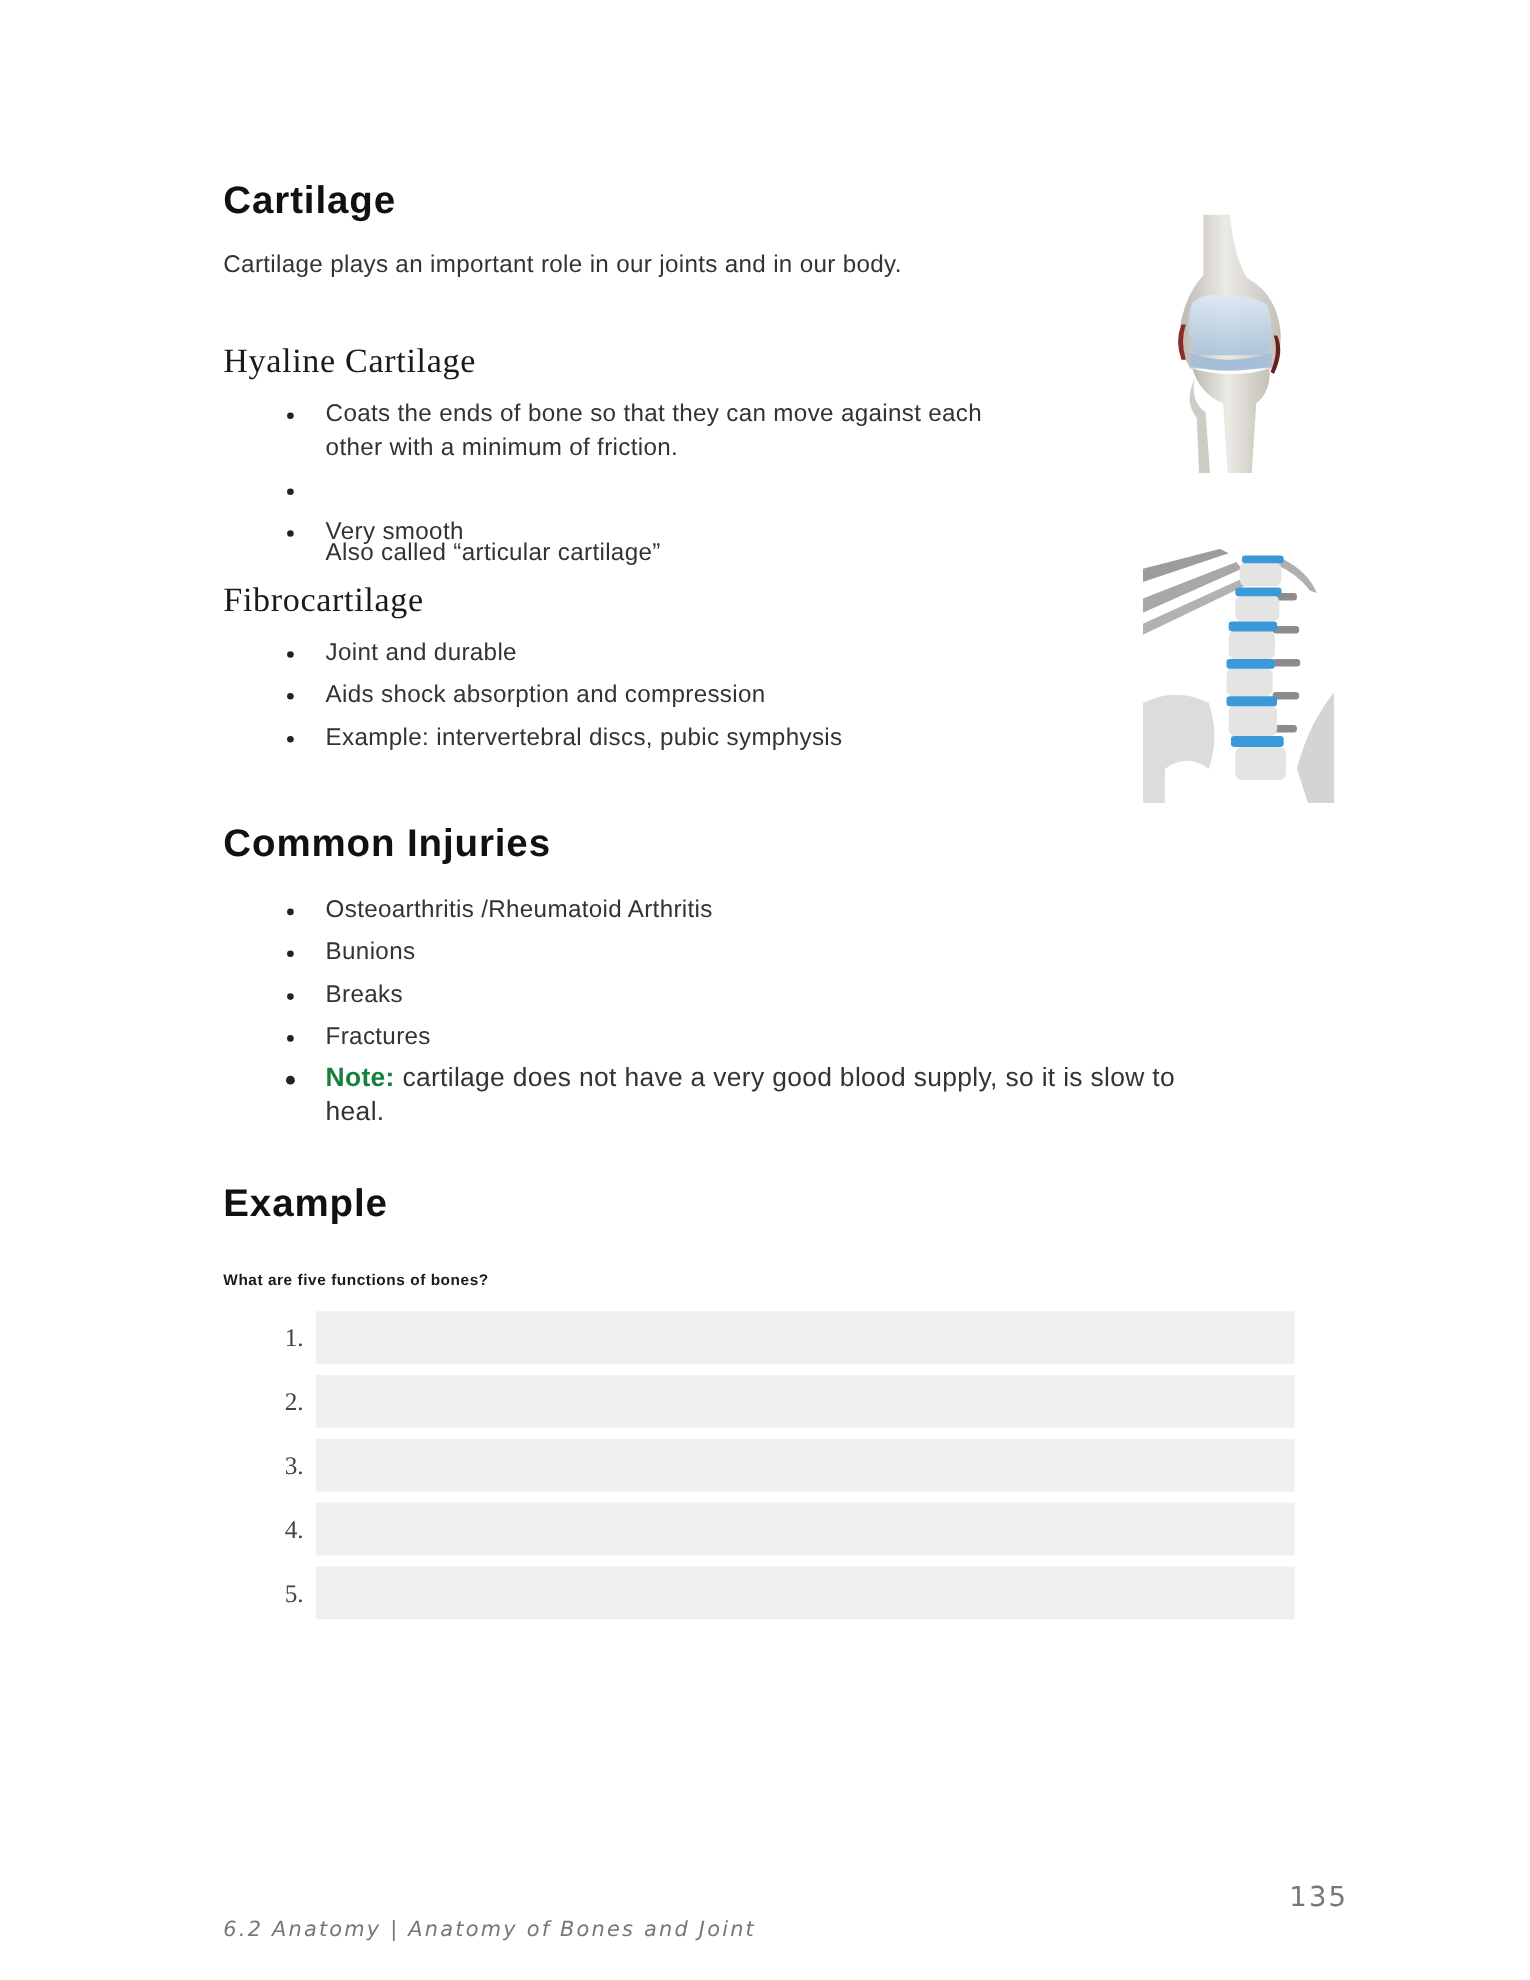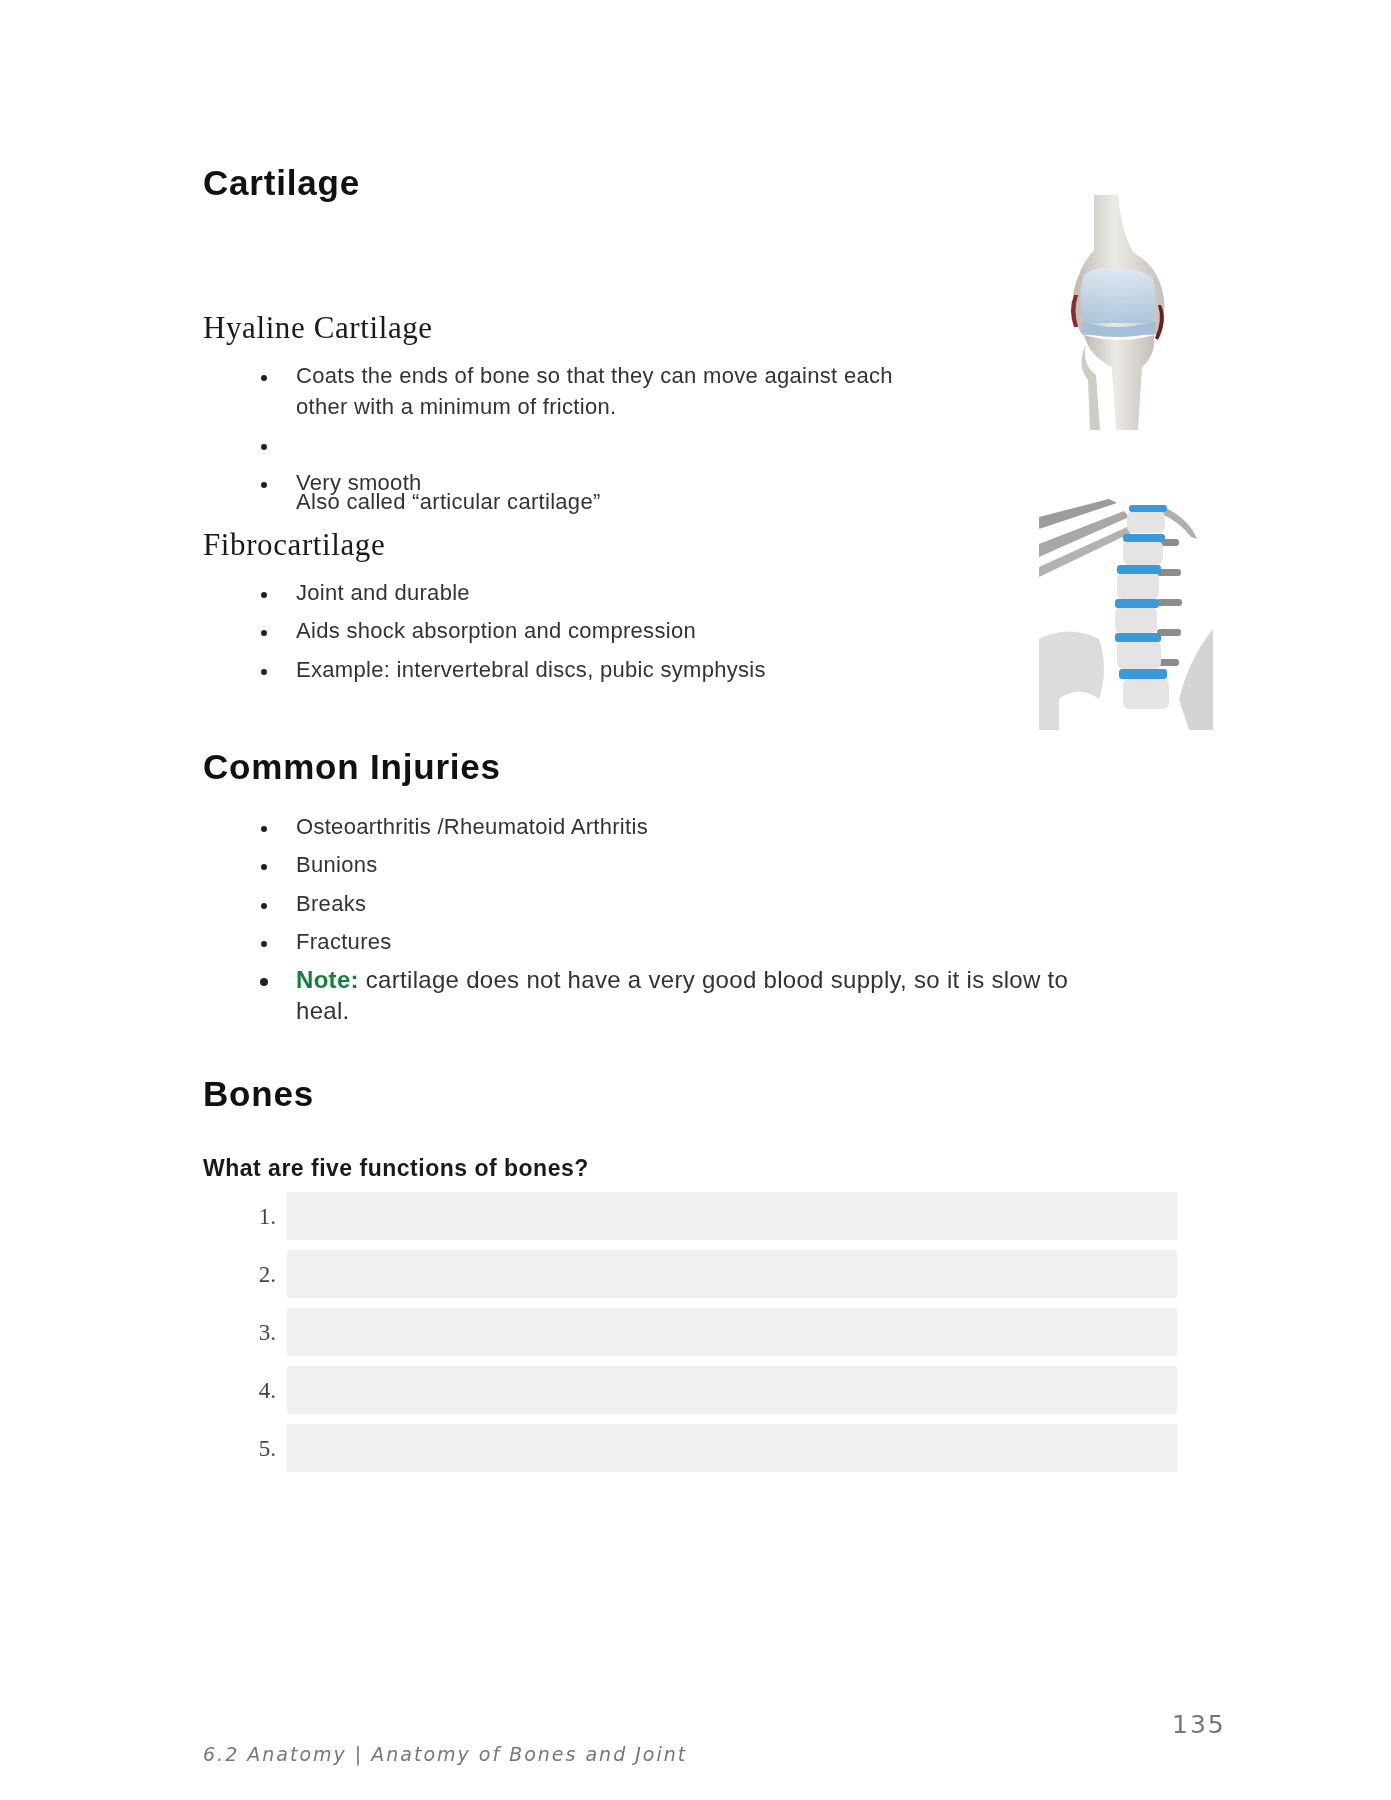--- a/index.html
+++ b/index.html
@@ -18,21 +18,21 @@
       font-family: "Liberation Sans", sans-serif; font-weight: normal;
       font-size: 22px; color: #333; letter-spacing: 0.3px; line-height: 28px;
     }
     .body-lg { font-size: 24px; color: #333; line-height: 31px; }
     .bullet {
       position: absolute; width: 6px; height: 6px; border-radius: 50%; background: #222;
     }
     .bullet-lg { width: 8px; height: 8px; }
     .question {
       font-family: "Liberation Sans", sans-serif; font-weight: bold;
-      font-size: 23px; color: #1a1a1a; letter-spacing: 0.5px;
+      font-size: 14px; color: #1a1a1a; letter-spacing: 0.5px;
     }
     .answer-num {
       position: absolute; font-family: "Liberation Serif", serif; font-size: 23px; color: #444;
       text-align: right; width: 30px;
     }
     .answer-field {
       position: absolute; left: 287px; width: 890px; height: 48px; background: #f0f0f0;
       border: none; outline: none; padding: 0 10px; box-sizing: border-box;
       font-family: "Liberation Sans", sans-serif; font-size: 20px; color: #333;
     }
@@ -45,20 +45,21 @@
     }
     .figure { position: absolute; }
     .bold { font-weight: bold; color: #15803d; }
   </style>
 </head>
 <body>
 
 <div class="page">
 
   <div class="abs h1" style="left:203px; top:163px;">Cartilage</div>
+  <div class="abs body" style="left:203px; top:226px;">Cartilage plays an important role in our joints and in our body.</div>
 
   <div class="abs h2" style="left:203px; top:310px;">Hyaline Cartilage</div>
   <div>
     <span class="bullet" style="left:261px; top:375px;"></span>
     <div class="abs body" style="left:296px; top:362px;">Coats the ends of bone so that they can move against each</div>
     <div class="abs body" style="left:296px; top:393px;">other with a minimum of friction.</div>
     <span class="bullet" style="left:261px; top:444px;"></span>
     <div class="abs body" style="left:296px; top:440px;margin-top:48px;">Also called “articular cartilage”</div>
     <span class="bullet" style="left:261px; top:482px;"></span>
     <div class="abs body" style="left:296px; top:469px;">Very smooth</div>
@@ -145,21 +146,21 @@
     <div class="abs body" style="left:296px; top:851px;">Bunions</div>
     <span class="bullet" style="left:261px; top:903px;"></span>
     <div class="abs body" style="left:296px; top:890px;">Breaks</div>
     <span class="bullet" style="left:261px; top:941px;"></span>
     <div class="abs body" style="left:296px; top:928px;">Fractures</div>
     <span class="bullet bullet-lg" style="left:260px; top:978px;"></span>
     <div class="abs body body-lg" style="left:296px; top:964px;"><span class="bold">Note:</span><span> cartilage does not have a very good blood supply, so it is slow to</span></div>
     <div class="abs body body-lg" style="left:296px; top:995px;">heal.</div>
   </div>
 
-  <div class="abs h1" style="left:203px; top:1074px;">Bones</div>
+  <div class="abs h1" style="left:203px; top:1074px;">Example</div>
   <div class="abs question" style="left:203px; top:1155px;">What are five functions of bones?</div>
 
   <div>
     <div class="answer-num" style="left:246px; top:1204px;">1.</div>
     <input class="answer-field" style="top: 1192px;" type="text" value="">
     <div class="answer-num" style="left:246px; top:1262px;">2.</div>
     <input class="answer-field" style="top: 1250px;" type="text" value="">
     <div class="answer-num" style="left:246px; top:1320px;">3.</div>
     <input class="answer-field" style="top: 1308px;" type="text" value="">
     <div class="answer-num" style="left:246px; top:1378px;">4.</div>

